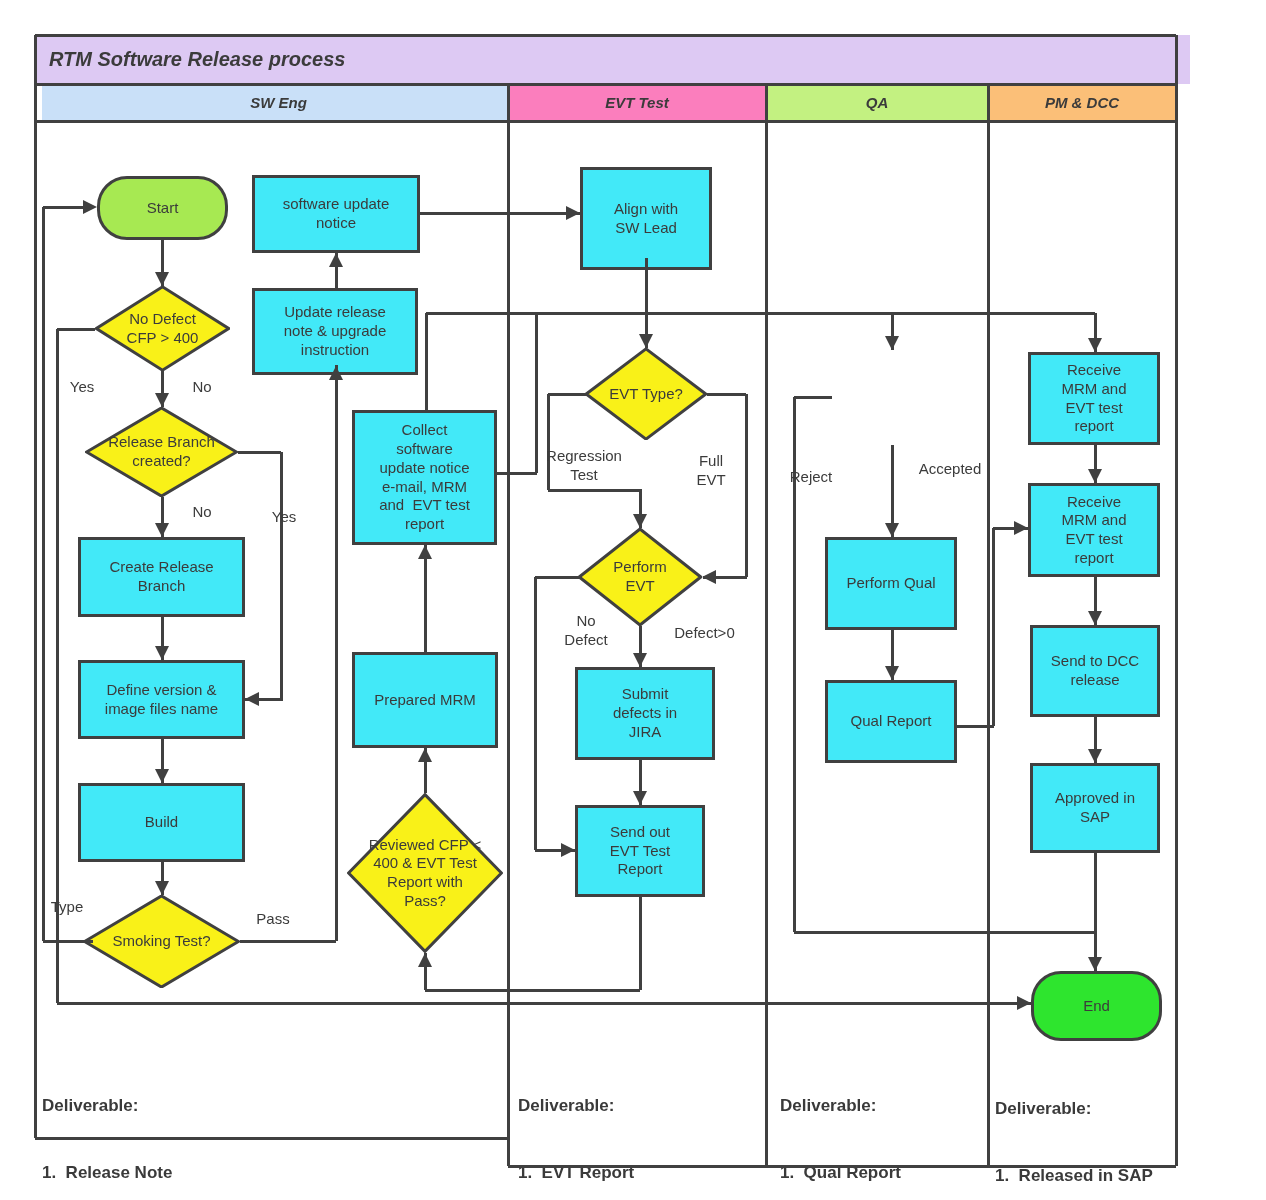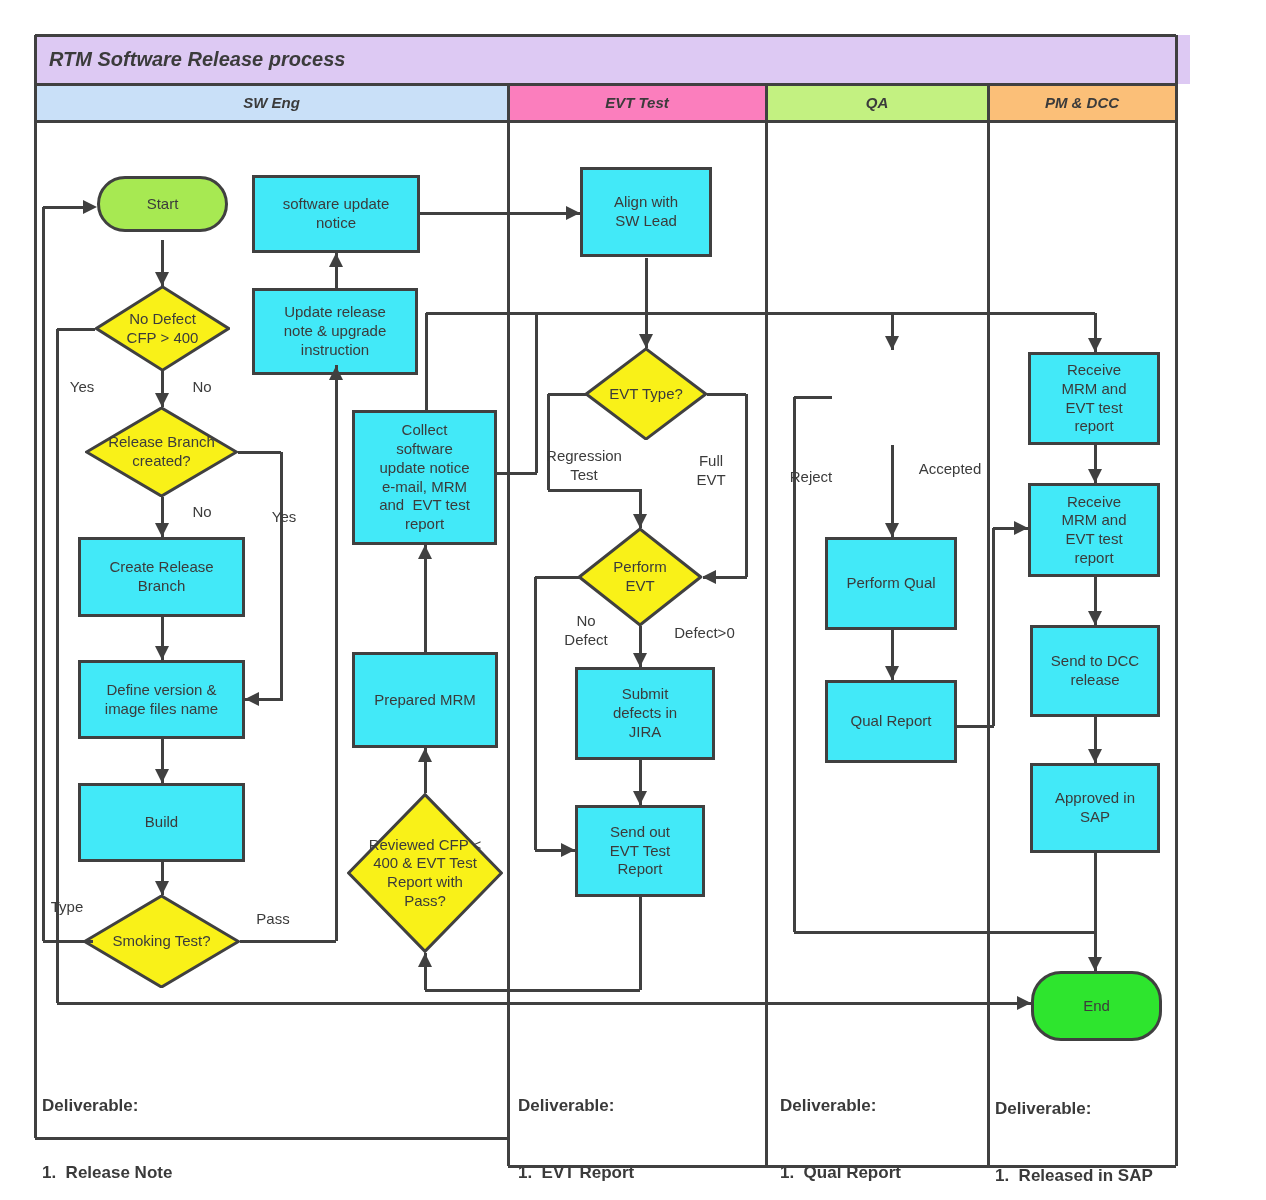--- a/index.html
+++ b/index.html
@@ -3,21 +3,21 @@
 <meta charset="utf-8">
 <style>
   html,body{margin:0;padding:0;background:#ffffff;}
   #canvas{position:relative;width:1266px;height:1200px;background:#ffffff;overflow:hidden;
           font-family:Liberation Sans, sans-serif;color:var(--text);}
   .fill{position:absolute;}
   .titlebar{display:flex;align-items:center;padding-left:14px;background:var(--title_bg);
             font-size:20px;font-weight:bold;font-style:italic;color:var(--text);}
   .hdr{display:flex;align-items:center;justify-content:center;font-size:15px;
        font-weight:bold;font-style:italic;color:var(--text);}
-  .hdr-sw{background:var(--lane_sw);} .hdr-evt{background:var(--lane_evt);}
+  .hdr-sw{background:var(--lane_sw);margin-left:7px;} .hdr-evt{background:var(--lane_evt);}
   .hdr-qa{background:var(--lane_qa);} .hdr-pm{background:var(--lane_pm);}
   .node{position:absolute;display:flex;align-items:center;justify-content:center;
         box-sizing:border-box;text-align:center;font-size:15px;line-height:1.25;}
   .process{background:var(--process);border:3px solid var(--line);}
   .terminator{border:3px solid var(--line);border-radius:30px;}
   .start-node{background:var(--start);}
   .end-node{background:var(--end);}
   .decision{background:transparent;}
   .decision svg{position:absolute;left:0;top:0;width:100%;height:100%;}
   .decision polygon{fill:var(--decision);stroke:var(--line);stroke-width:3;vector-effect:non-scaling-stroke;}
@@ -49,21 +49,21 @@
   <div class="fill hdr hdr-evt" style="left:508px;top:84px;width:258px;height:37px">
     <span>EVT Test</span>
   </div>
   <div class="fill hdr hdr-qa" style="left:766px;top:84px;width:222px;height:37px">
     <span>QA</span>
   </div>
   <div class="fill hdr hdr-pm" style="left:988px;top:84px;width:188px;height:37px">
     <span>PM &amp; DCC</span>
   </div>
 
-  <div class="node terminator start-node" style="left:97px;top:176px;width:131px;height:56px">
+  <div class="node terminator start-node" style="left:97px;top:176px;width:131px;height:64px">
     <span class="nlabel">Start</span>
   </div>
   <div class="node process" style="left:252px;top:175px;width:168px;height:78px">
     <span class="nlabel">software update
 notice</span>
   </div>
   <div class="node process" style="left:252px;top:288px;width:166px;height:87px">
     <span class="nlabel">Update release
 note &amp; upgrade
 instruction</span>
@@ -113,21 +113,21 @@
   <div class="node decision" style="left:347px;top:793px;width:156px;height:160px">
     <svg viewBox="0 0 100 100" preserveAspectRatio="none">
         <polygon points="50,1 99,50 50,99 1,50"></polygon>
       </svg>
     <span class="dlabel" style="width:118%">Reviewed CFP &lt;
 400 &amp; EVT Test
 Report with
 Pass?</span>
   </div>
 
-  <div class="node process" style="left:580px;top:167px;width:132px;height:90px">
+  <div class="node process" style="left:580px;top:167px;width:132px;height:103px">
     <span class="nlabel">Align with
 SW Lead</span>
   </div>
   <div class="node decision" style="left:585px;top:348px;width:122px;height:92px">
     <svg viewBox="0 0 100 100" preserveAspectRatio="none">
         <polygon points="50,1 99,50 50,99 1,50"></polygon>
       </svg>
     <span class="dlabel">EVT Type?</span>
   </div>
   <div class="node decision" style="left:578px;top:528px;width:124px;height:98px">

